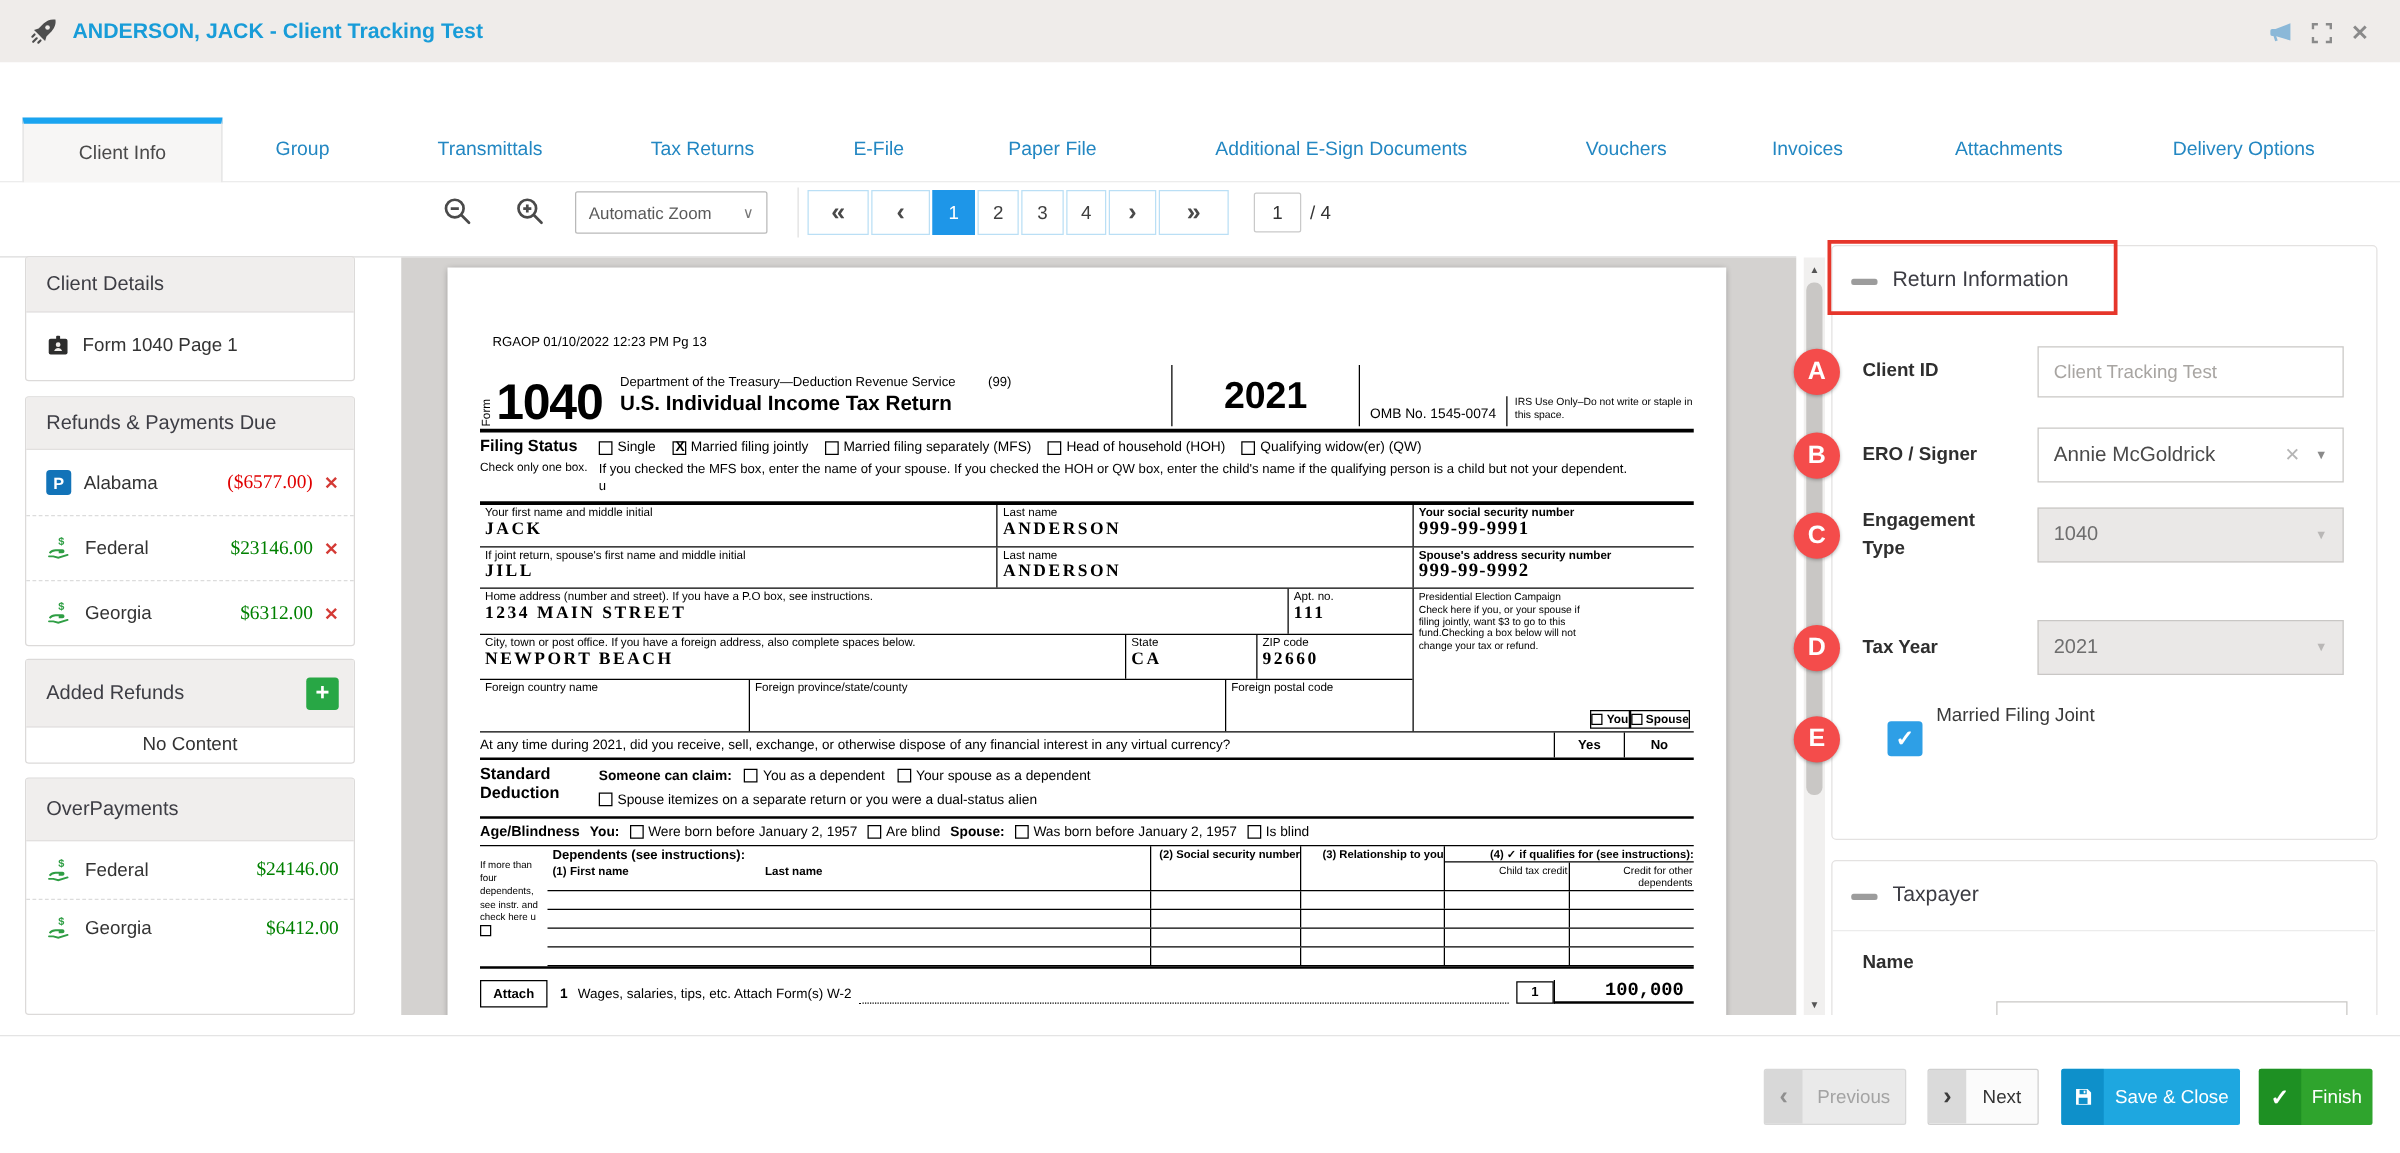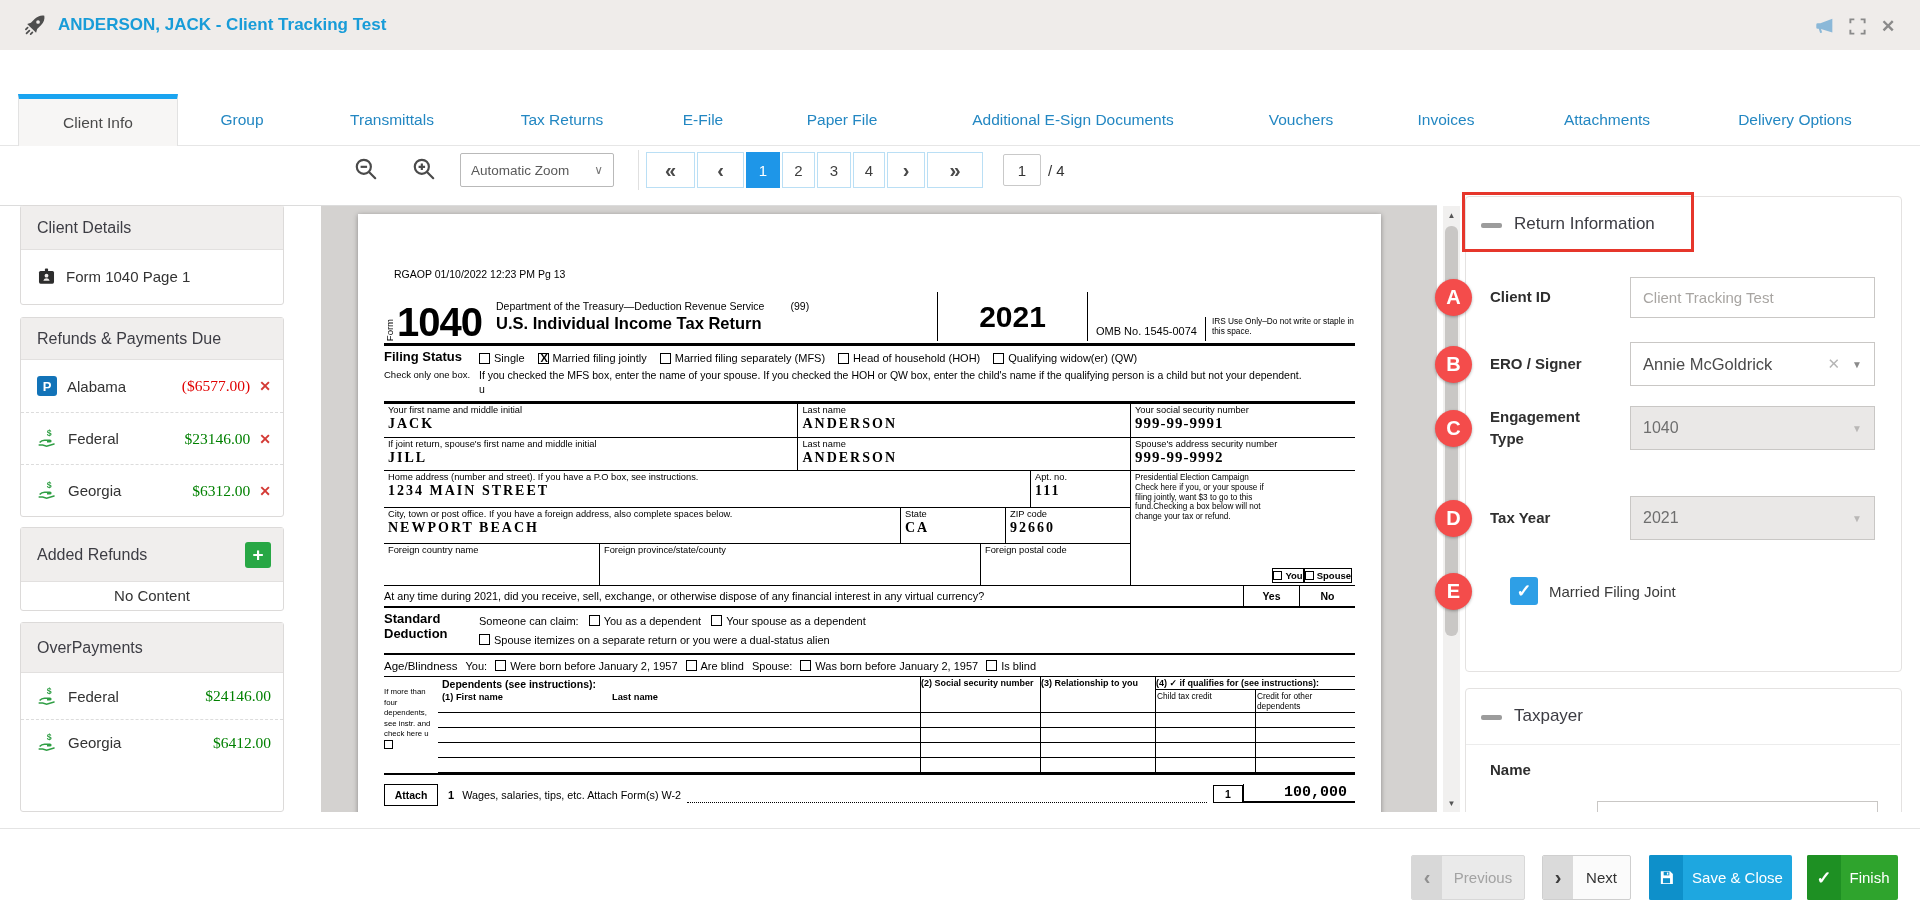--- a/index.html
+++ b/index.html
@@ -58,21 +58,21 @@
   #add-btn { margin-left:auto; width:26px; height:26px; background:#28a745; border-radius:3px; color:#fff;
              font-size:19px; font-weight:bold; display:flex; align-items:center; justify-content:center; cursor:pointer; }
   #no-content { height:27px; display:flex; align-items:center; justify-content:center; font-size:15px; color:#333; }
 
   
   #pdf { left:321px; top:14px; width:1116px; height:606px; background:#d4d2d0; }
   #page { position:absolute; left:37px; top:8px; width:1023px; height:660px; background:#fff;
           box-shadow:0 1px 5px rgba(0,0,0,.35); overflow:hidden; }
   #doc { padding:0 26px; color:#000; }
   #wm { margin:54px 0 0 10px; font-size:10.5px; }
-  .b { font-weight:normal; }
+  .b { font-weight:bold; }
   
   #fhead { margin-top:12px; display:flex; align-items:stretch; border-bottom:3px solid #000; padding-bottom:2px; height:54px; }
   #fword { writing-mode:vertical-rl; transform:rotate(180deg); font-size:9.5px; align-self:flex-end; margin-right:2px; }
   #fnum { font-size:40px; font-weight:bold; letter-spacing:-1px; line-height:.95; align-self:flex-end; }
   #fc2 { flex:1; padding-left:14px; padding-top:8px; }
   #fc2 .l1 { font-size:10.5px; } #fc2 .l1 .n99 { margin-left:26px; }
   #fc2 .l2 { font-size:16.5px; font-weight:bold; margin-top:2px; }
   #fc3 { width:150px; border-left:1.5px solid #000; display:flex; align-items:center; justify-content:center;
          font-size:30px; font-weight:bold; }
   #fc4 { width:268px; border-left:1.5px solid #000; display:flex; align-items:flex-end; }
@@ -117,21 +117,21 @@
          height:24px; font-size:11px; }
   
   #deps { display:flex; }
   #dep-margin { width:54px; flex:none; font-size:7.8px; line-height:1.35; padding:10px 4px 0 0; }
   #dep-main { flex:1; }
   .dh { display:flex; border-bottom:1px solid #000; }
   .dh .hc1 { flex:1; padding:1px 4px; }
   .dh .hc1 .t { font-size:10.5px; font-weight:bold; }
   .dh .hc1 .cols { display:flex; font-size:9.3px; font-weight:bold; margin-top:2px; }
   .dh .hc1 .cols span:first-child { width:170px; }
-  .dhc { border-left:1px solid #000; font-size:9px; font-weight:bold; text-align:left; padding-top:1px; }
+  .dhc { border-left:1px solid #000; font-size:9px; font-weight:bold; text-align:right; padding-top:1px; }
   .dhc .sub { display:flex; border-top:1px solid #000; margin-top:1px; font-weight:normal; font-size:8.3px; }
   .dhc .sub span { flex:1; padding:1px; }
   .dhc .sub span + span { border-left:1px solid #000; }
   .drow { display:flex; height:15px; border-bottom:1px solid #000; }
   .drow div { height:100%; }
   
   #inc { display:flex; align-items:flex-end; border-top:2.5px solid #000; padding-top:3px; height:30px; }
   #attach { width:54px; height:22px; border:1.5px solid #000; font-size:10.5px; font-weight:bold;
             display:flex; align-items:center; justify-content:center; margin:6px 8px 0 0; align-self:flex-start; }
   #inc .no { font-size:11px; font-weight:bold; margin:0 8px 2px 2px; }
@@ -645,21 +645,21 @@
   <div class="rp-label" style="top:317px">Tax Year</div>
   <div class="rp-select disabled" style="top:304px">
     <span class="val">2021</span>
     <span class="dcaret">▼</span>
   </div>
 
   <div class="badge" style="top:381px">E</div>
   <div class="abs" id="mfj-cb" style="top:385px">
     <span>✓</span>
   </div>
-  <div class="abs rp-label" id="mfj-label" style="top:391px">Married Filing Joint</div>
+  <div class="abs rp-label" id="mfj-label" style="top:372px">Married Filing Joint</div>
 
   <div class="rpcard" style="top:496px;height:200px"></div>
   <div class="rp-minus" style="left:1481px;top:523px"></div>
   <div class="rp-title" style="left:1514px;top:514px">Taxpayer</div>
   <div class="abs" id="tp-line" style="top:552px"></div>
   <div class="rp-label" style="top:569px">Name</div>
   <input class="rp-input" style="left: 1597px; top: 609px; width: 281px; height: 44px;">
 </div>
 
 <div class="abs" id="ftr-line"></div>

